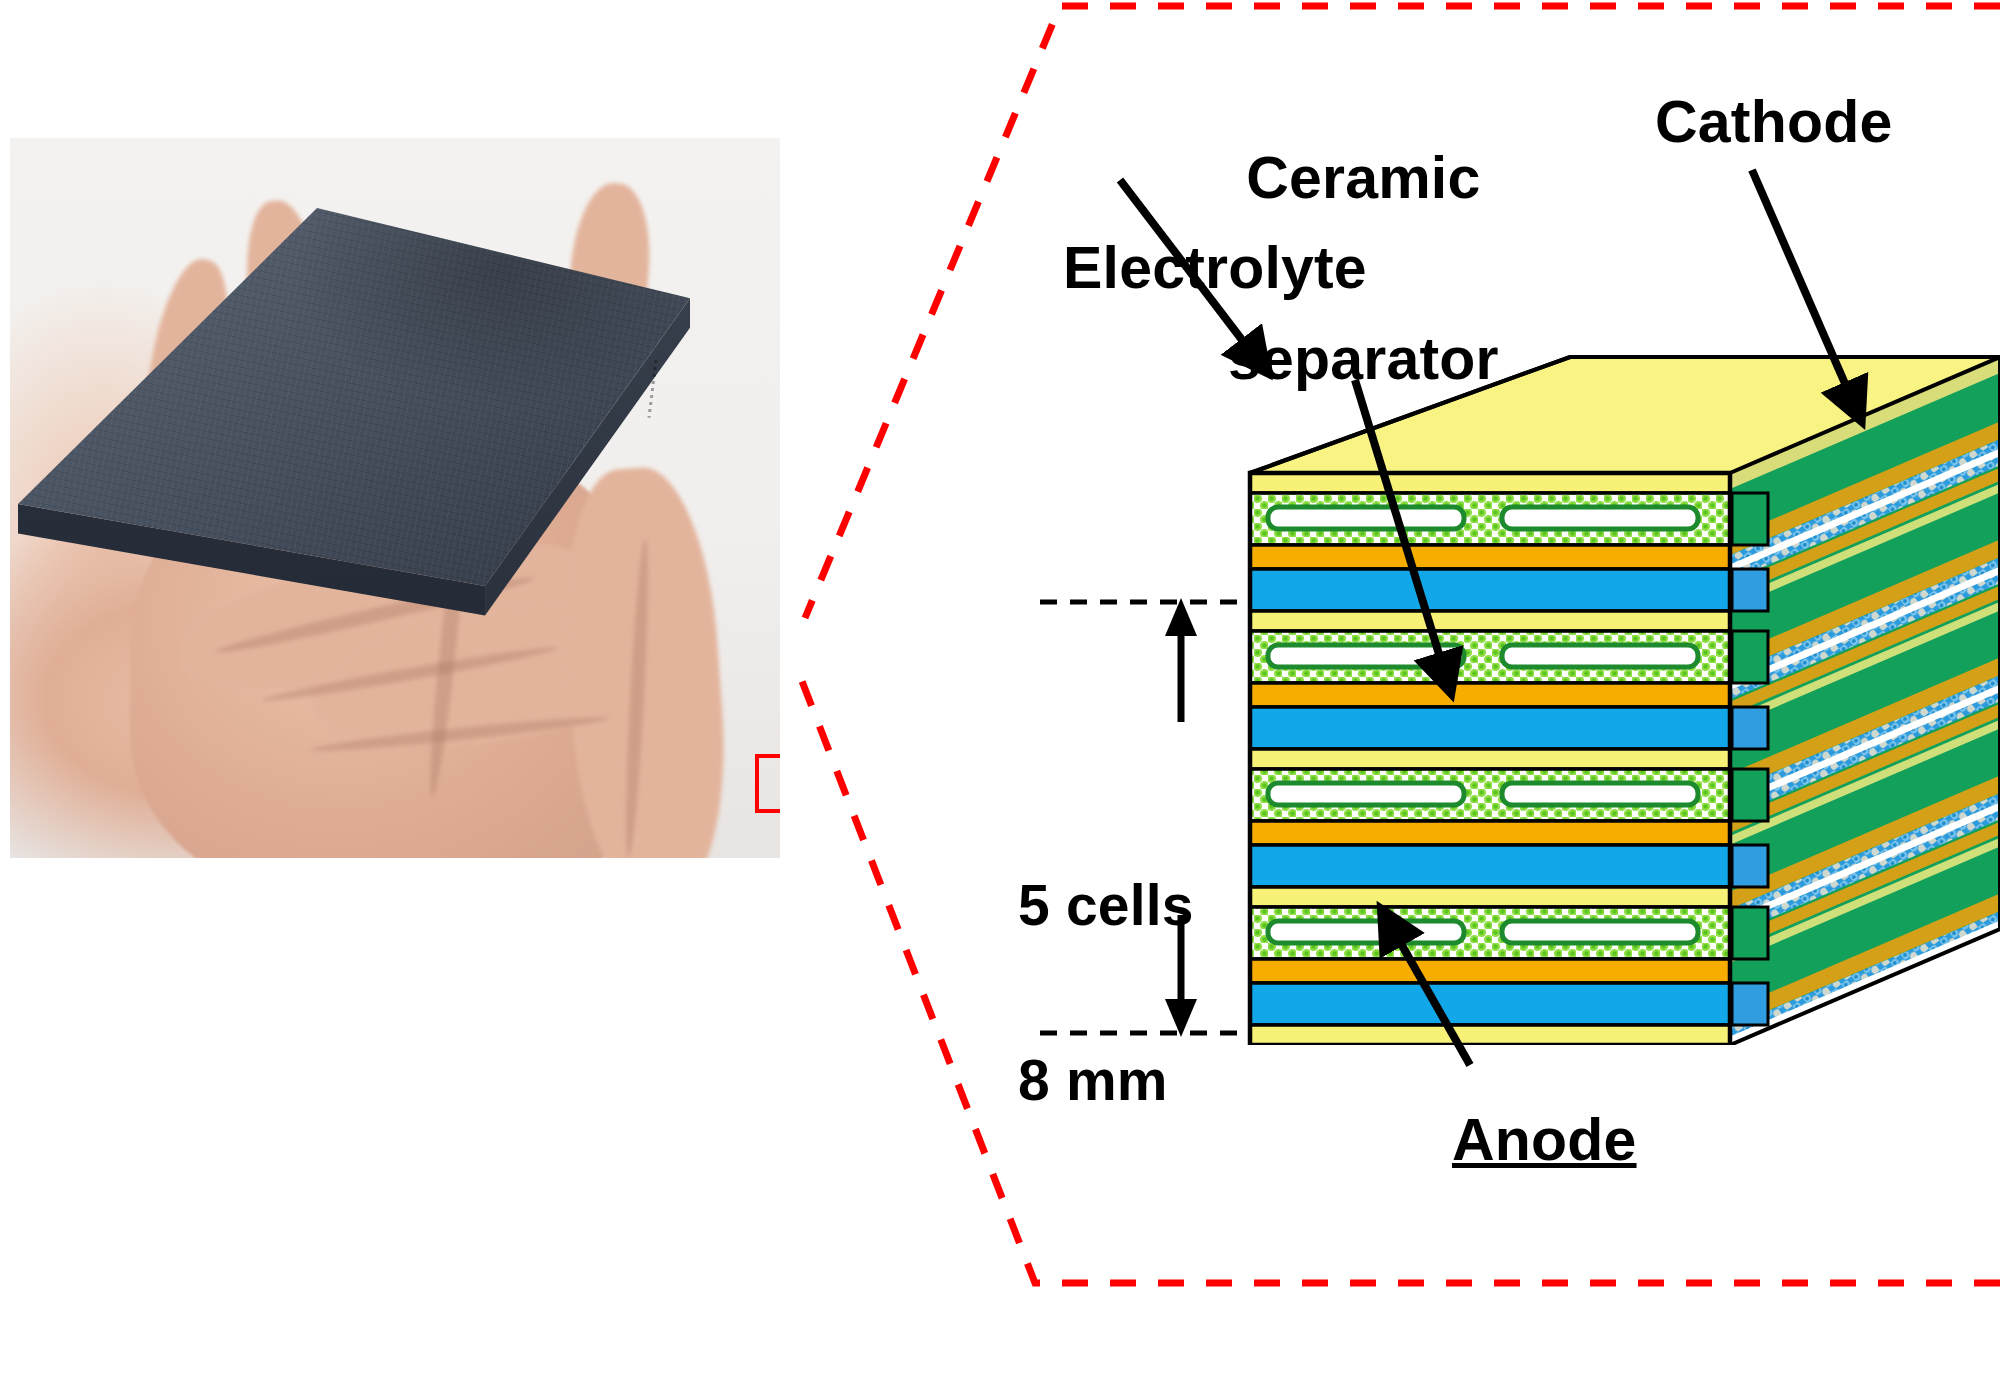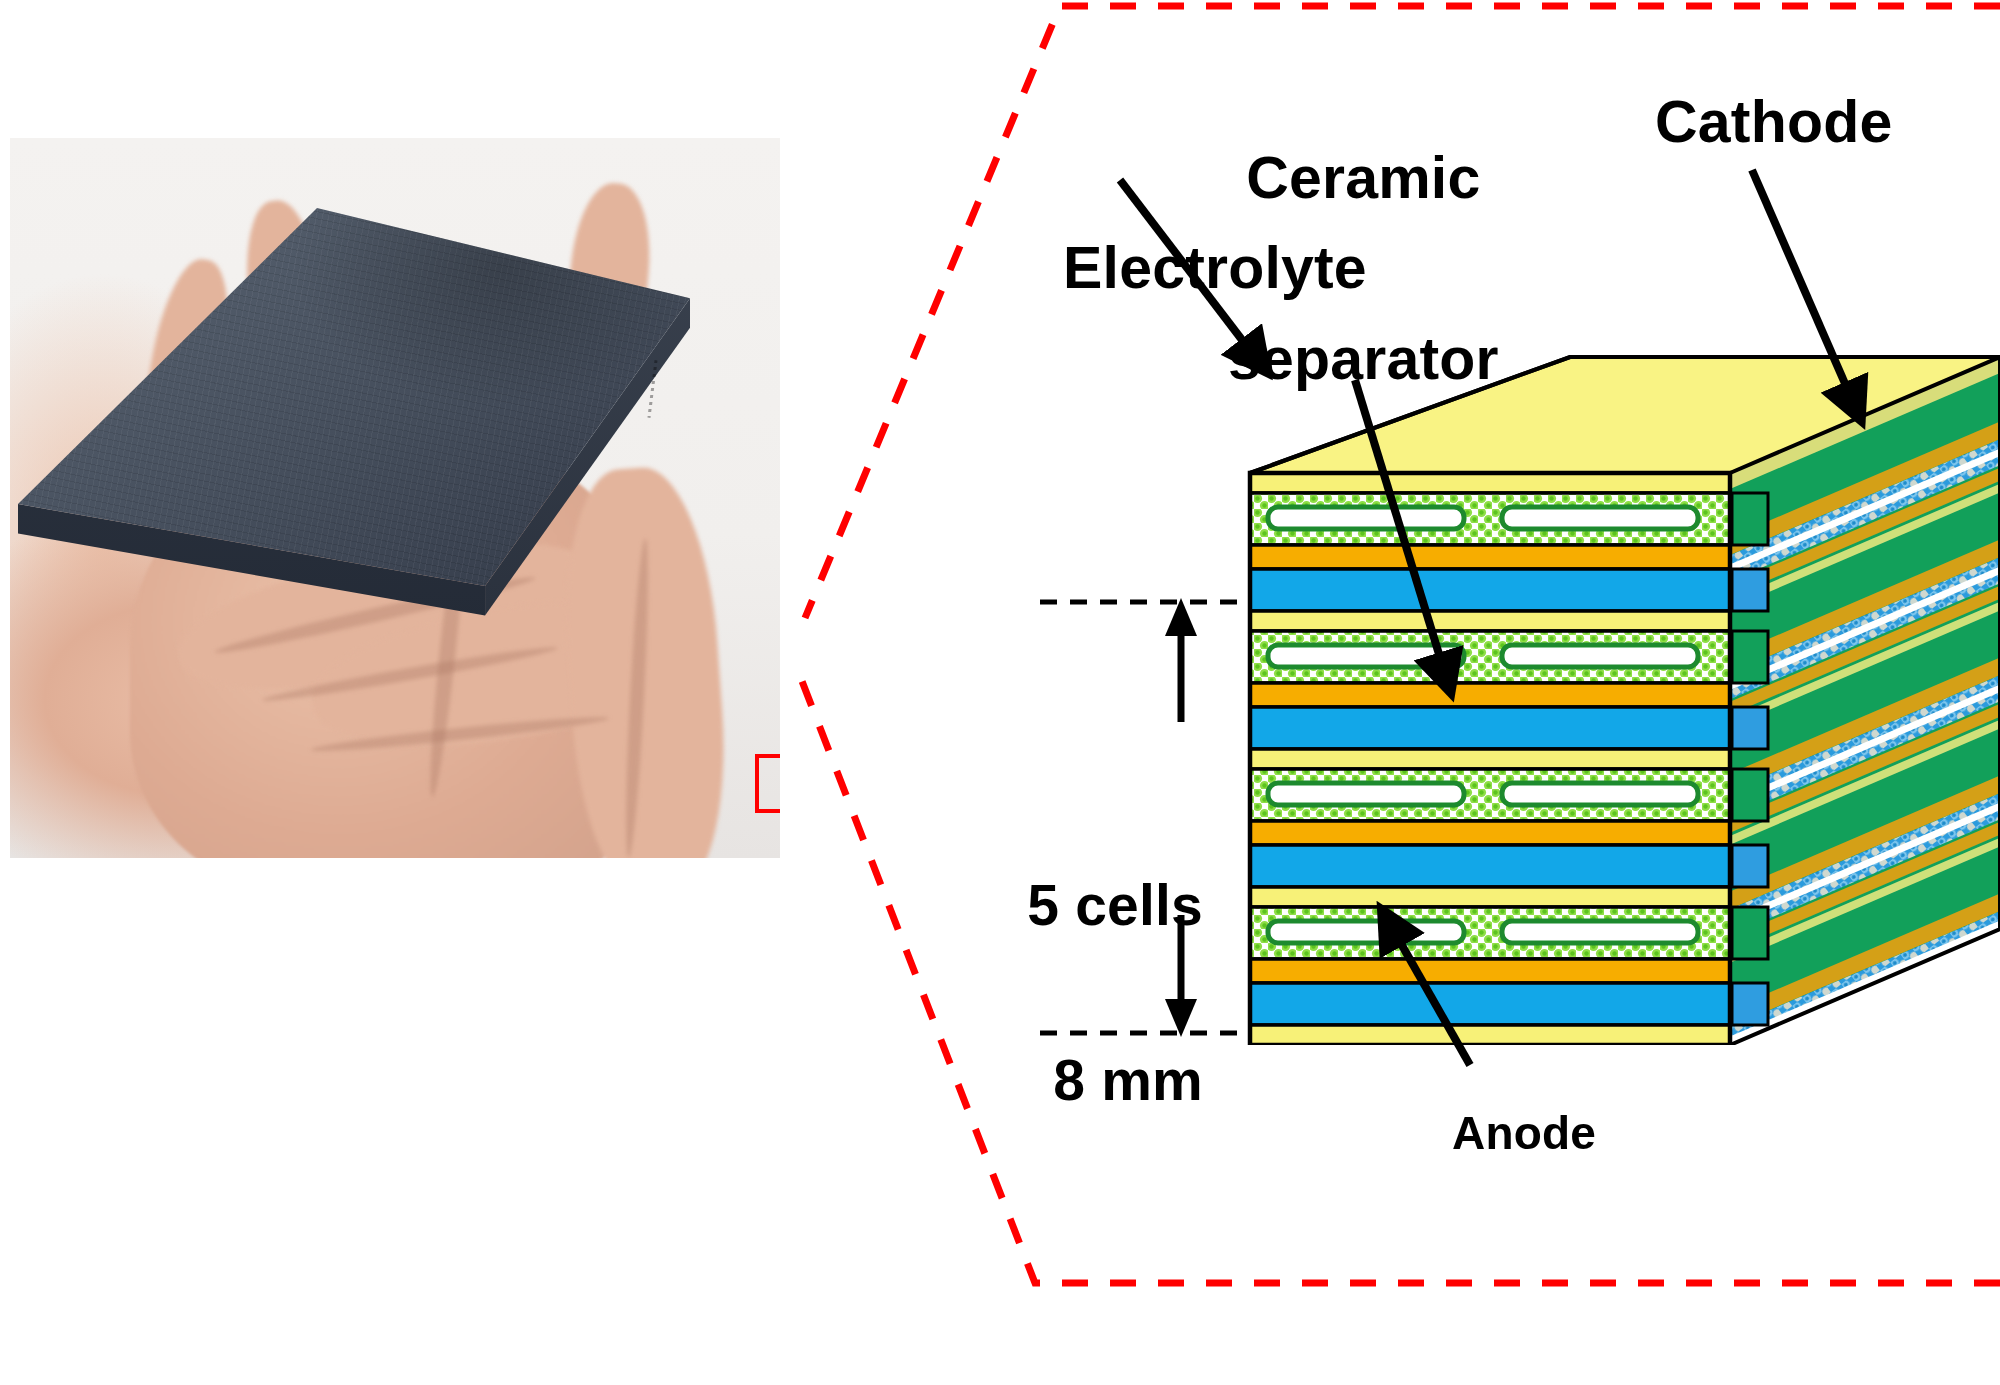--- a/index.html
+++ b/index.html
@@ -78,22 +78,22 @@
   .callout{position:absolute;left:0;top:0;width:2000px;height:1385px;pointer-events:none;}
 
   
   .lbl{
     position:absolute;color:#000;font-weight:700;letter-spacing:.2px;
     font-family:"Liberation Sans", sans-serif;line-height:1.02;white-space:pre;
   }
   #lbl-ceramic{left:1228px;top:28px;font-size:59px;text-align:center;}
   #lbl-cathode{left:1655px;top:92px;font-size:59px;}
   #lbl-electrolyte{left:1063px;top:216px;font-size:59px;margin-top:22px;}
-  #lbl-anode{left:1452px;top:1110px;font-size:46px;}
-  #lbl-dims{left:1018px;top:760px;font-size:57px;text-align:right;width:185px;}
+  #lbl-anode{left:1452px;top:1110px;font-size:59px;text-decoration:underline;}
+  #lbl-dims{left:1018px;top:760px;font-size:57px;text-align:left;width:185px;}
   #lbl-dims span{display:block;}
 
   
   .block{position:absolute;left:1240px;top:355px;width:760px;height:680px;}
   .blocksvg{position:absolute;left:0;top:0;}
 
   
   .dimsvg{position:absolute;left:1040px;top:590px;}
 </style>
 </head>

